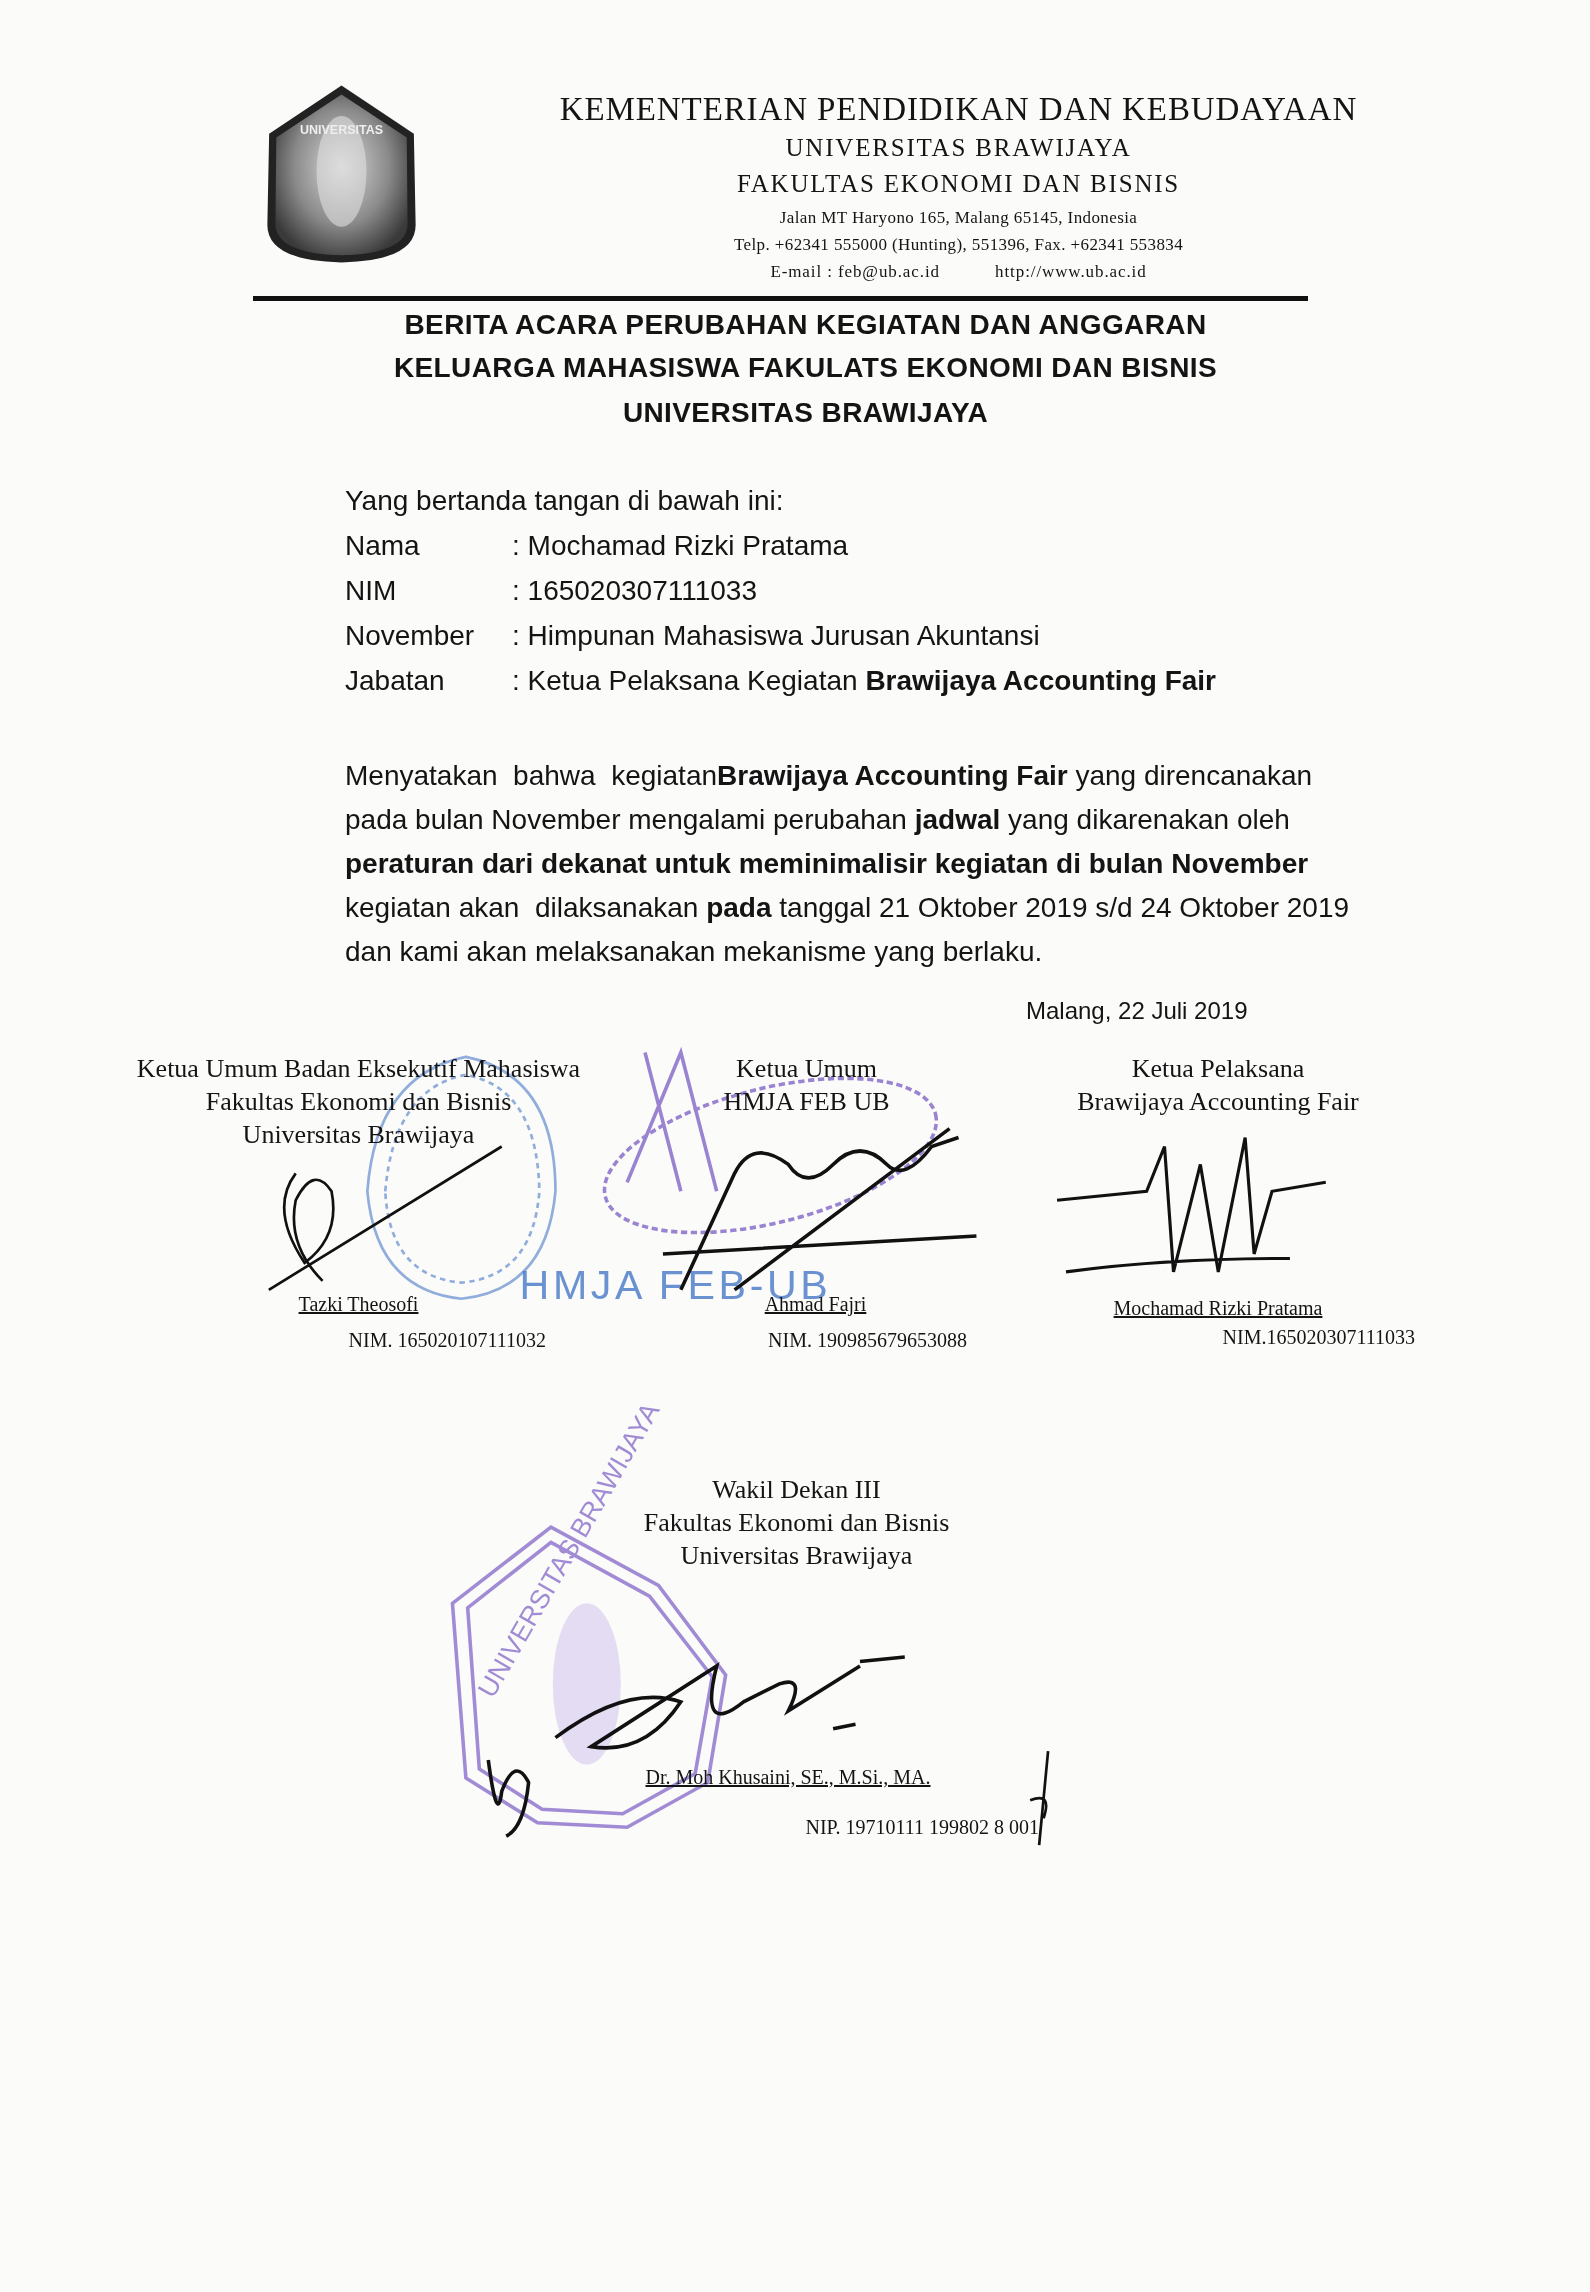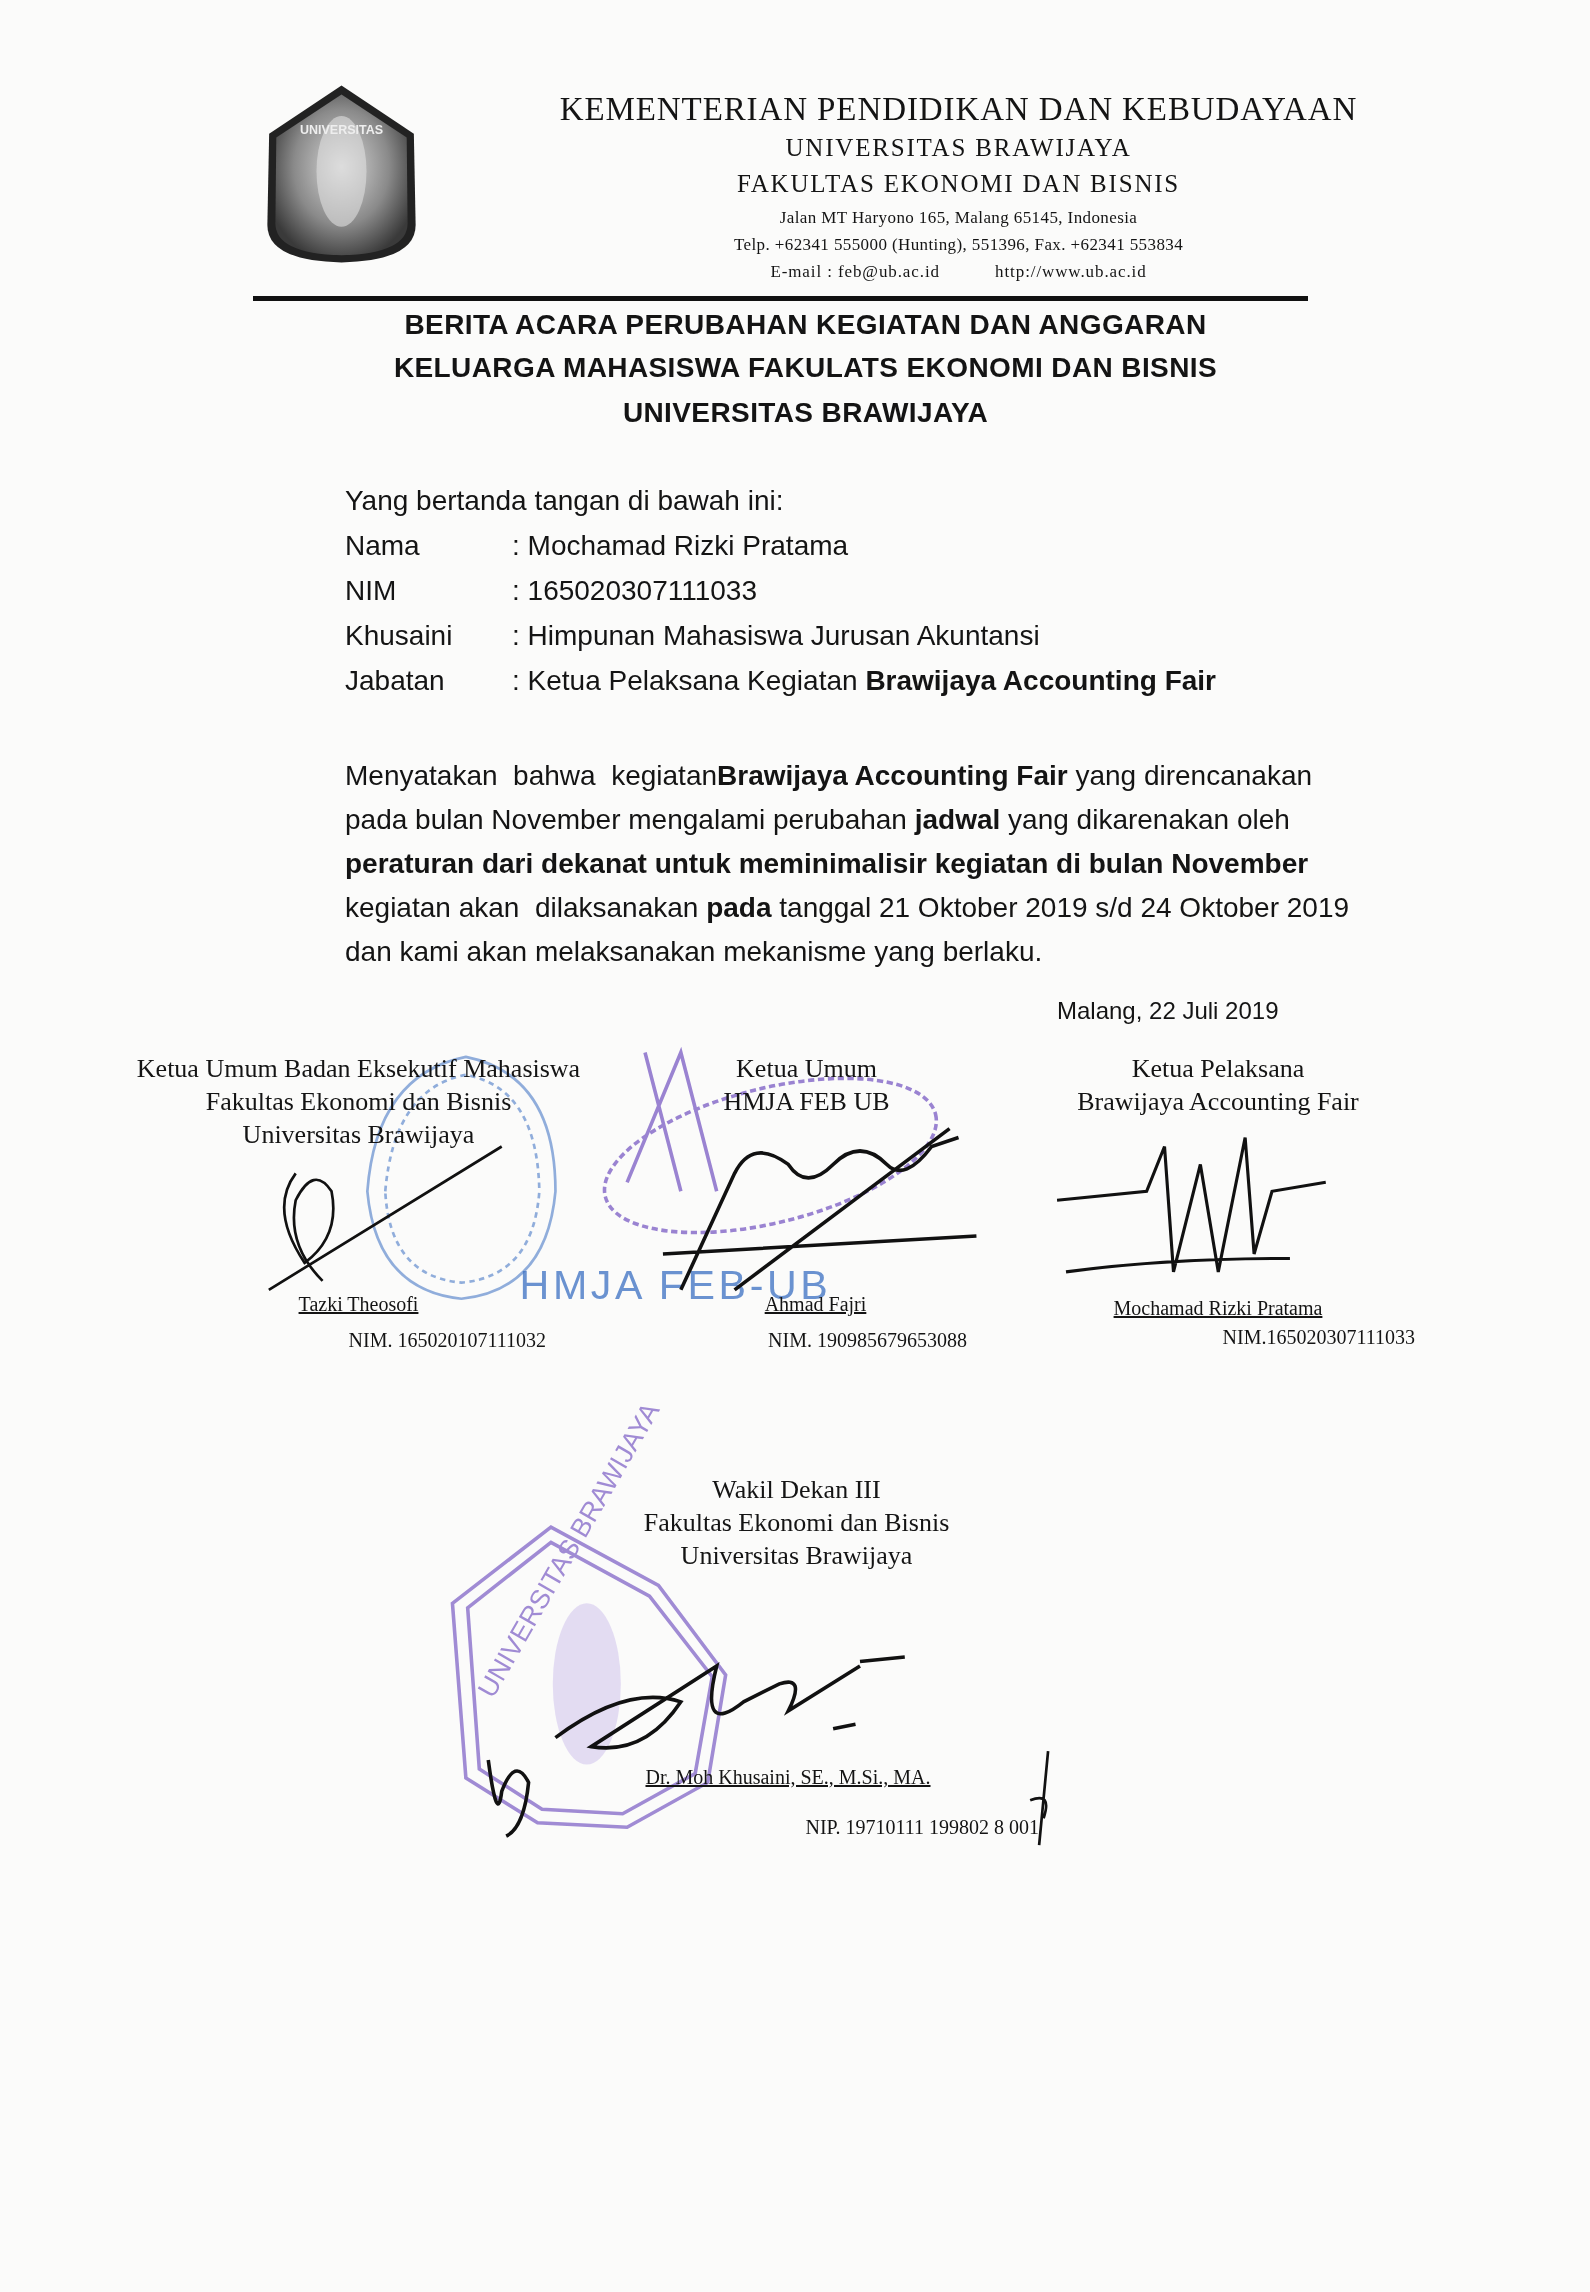--- a/index.html
+++ b/index.html
@@ -31,21 +31,21 @@
   .field-label { left:345px; }
   .field-value { left:512px; }
   .row1 { top:530px; } .row2 { top:575px; } .row3 { top:620px; } .row4 { top:665px; }
   b { font-weight:bold; }
 
   
   .para { left:345px; top:754px; width:1173px; line-height:44px; font-family:"Liberation Sans",sans-serif; font-size:28px; }
   .para div { white-space:nowrap; }
 
   
-  .date { left:1057px; top:997px; font-family:"Liberation Sans",sans-serif; font-size:24px; }
+  .date { left:1026px; top:997px; font-family:"Liberation Sans",sans-serif; font-size:24px; }
   .sig-title { font-family:"Liberation Serif",serif; font-size:26px; text-align:center; line-height:33px; }
   .col1 { left:90px; width:537px; top:1052px; }
   .col2 { left:681px; width:251px; top:1052px; }
   .col3 { left:1021px; width:394px; top:1052px; }
   .sig-name { font-family:"Liberation Serif",serif; font-size:20px; text-decoration:underline; text-align:center; }
   .sig-nim { font-family:"Liberation Serif",serif; font-size:20px; text-align:right; }
   .n1 { left:242px; width:233px; top:1293px; }
   .n2 { left:699px; width:233px; top:1293px; }
   .n3 { left:1021px; width:394px; top:1297px; }
   .m1 { left:170px; width:376px; top:1329px; }
@@ -92,21 +92,21 @@
 <div class="abs title t3">UNIVERSITAS BRAWIJAYA</div>
 
 <div class="abs body-text intro">Yang bertanda tangan di bawah ini:</div>
 
 <div class="abs body-text field-label row1">Nama</div>
 <div class="abs body-text field-value row1">: Mochamad Rizki Pratama</div>
 
 <div class="abs body-text field-label row2">NIM</div>
 <div class="abs body-text field-value row2">: 165020307111033</div>
 
-<div class="abs body-text field-label row3">Khusaini</div>
+<div class="abs body-text field-label row3">November</div>
 <div class="abs body-text field-value row3">: Himpunan Mahasiswa Jurusan Akuntansi</div>
 
 <div class="abs body-text field-label row4">Jabatan</div>
 <div class="abs body-text field-value row4"><span style="white-space:pre">: Ketua Pelaksana Kegiatan </span><b>Brawijaya Accounting Fair</b></div>
 
 <div class="abs para">
   <div><span style="white-space:pre">Menyatakan  bahwa  kegiatan</span><b>Brawijaya Accounting Fair</b><span style="white-space:pre"> yang direncanakan</span></div>
   <div><span style="white-space:pre">pada bulan November mengalami perubahan </span><b>jadwal</b><span style="white-space:pre"> yang dikarenakan oleh</span></div>
   <div><b>peraturan dari dekanat untuk meminimalisir kegiatan di bulan November</b></div>
   <div><span style="white-space:pre">kegiatan akan  dilaksanakan </span><b>pada</b><span style="white-space:pre"> tanggal 21 Oktober 2019 s/d 24 Oktober 2019</span></div>

